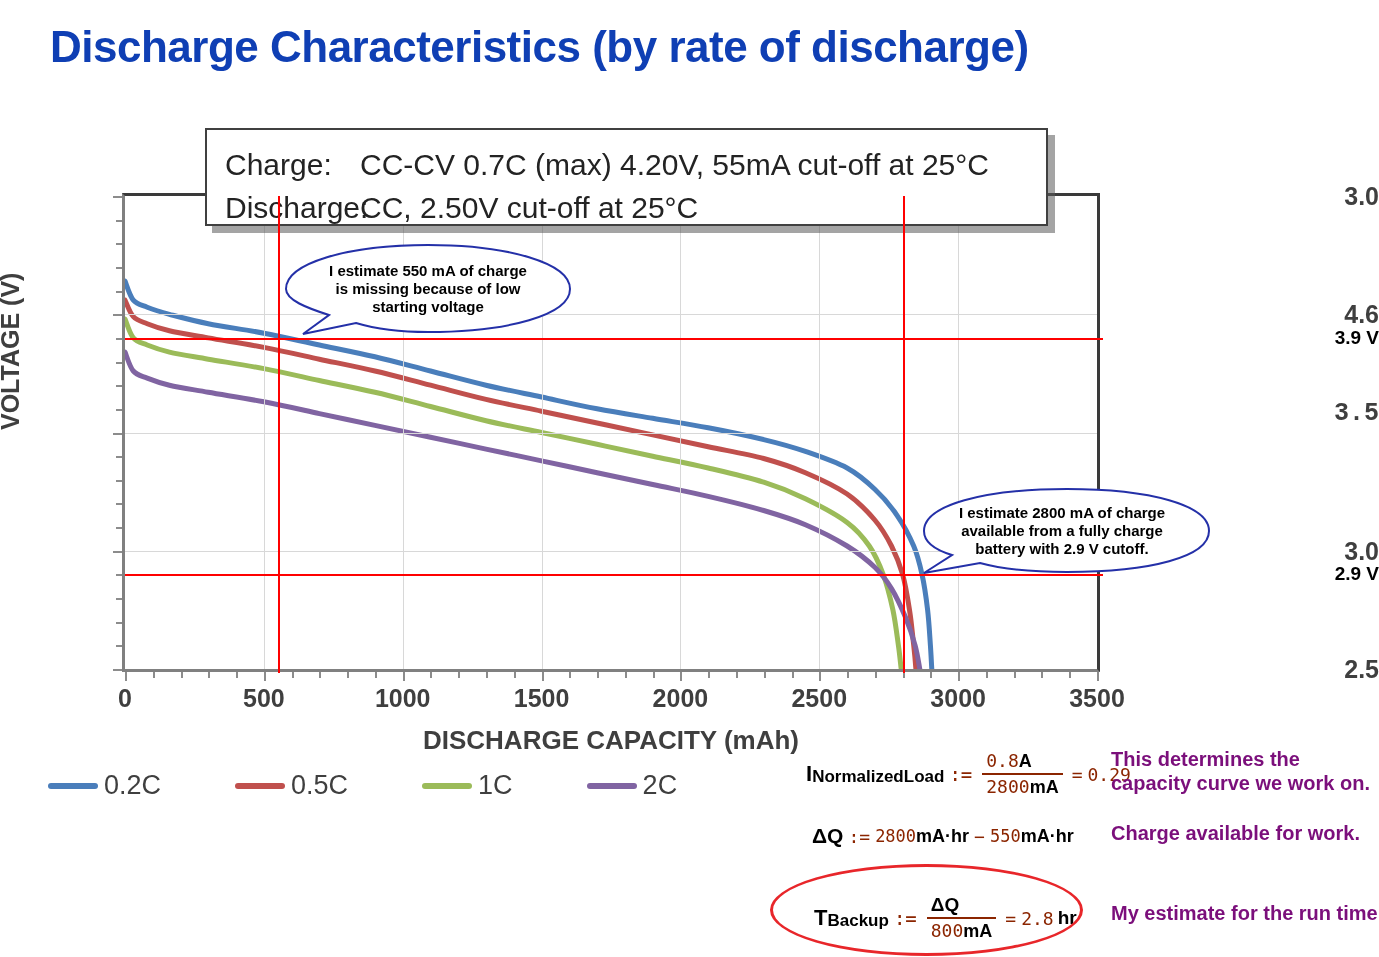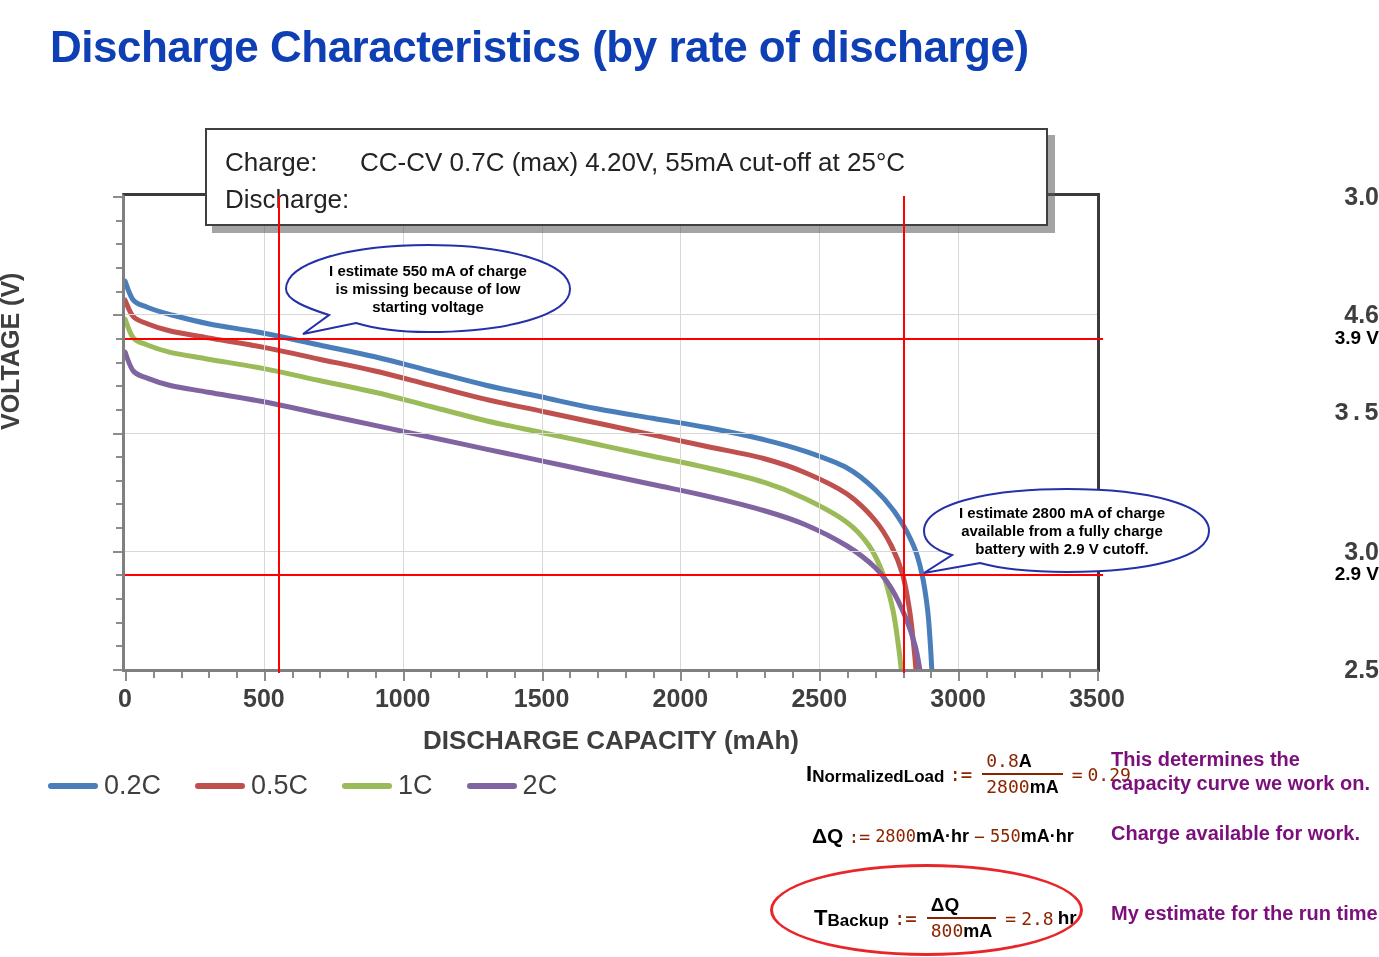--- a/index.html
+++ b/index.html
@@ -61,21 +61,21 @@
   }
 
   
   #info-box{
     position:absolute;left:205px;top:128px;width:843px;height:98px;
     background:#ffffff;border:2px solid #404040;
     box-shadow:7px 7px 0 rgba(90,90,90,0.55);
     box-sizing:border-box;
     padding:14px 0 0 18px;
   }
-  .info-row{display:flex;font-size:26px;color:#232323;line-height:1.42;}
+  .info-row{display:flex;font-size:30px;color:#232323;line-height:1.42;}
   .info-key{width:135px;flex:none;}
   .info-val{flex:1;}
 
   
   .bubble{position:absolute;}
   .bubble .txt{
     position:absolute;left:0;top:0;width:100%;height:100%;
     display:flex;flex-direction:column;align-items:center;justify-content:center;
     font-size:15px;font-weight:bold;color:#000;line-height:1.22;text-align:left;
     padding:0 22px;box-sizing:border-box;
@@ -95,21 +95,21 @@
         vertical-align:middle;margin:0 5px;}
   .frac .top{padding:0 4px 1px 4px;}
   .frac .bot{border-top:2px solid #8b2500;padding:1px 4px 0 4px;}
   .note{color:#7b0f7b;font-weight:bold;font-size:20px;line-height:1.18;}
   #ellipse{
     position:absolute;left:770px;top:864px;width:313px;height:92px;
     border:3px solid #e8262a;border-radius:50%;box-sizing:border-box;
   }
 
   
-  #legend{position:absolute;left:48px;top:770px;display:flex;align-items:center;}
+  #legend{position:absolute;left:48px;top:770px;display:flex;align-items:center;gap:40px;}
   .legend-item{display:flex;align-items:center;margin-right:34px;}
   .legend-swatch{width:50px;height:6px;border-radius:3px;margin-right:6px;}
   .legend-label{font-size:27px;color:#3f3f3f;}
 </style>
 </head>
 <body>
 
 <div id="page-title">Discharge Characteristics (by rate of discharge)</div>
 
 <div id="chart-area">
@@ -206,20 +206,21 @@
     </div>
 </div>
 
 <div id="info-box">
   <div class="info-row">
     <span class="info-key">Charge:</span>
     <span class="info-val">CC-CV 0.7C (max) 4.20V, 55mA cut-off at 25°C</span>
   </div>
   <div class="info-row">
     <span class="info-key">Discharge:</span>
+    <span class="info-val">CC, 2.50V cut-off at 25°C</span>
   </div>
 </div>
 
 <div class="bubble" id="bubble-550">
   <svg width="290" height="92" viewBox="0 0 290 92" style="position:absolute;left:0;top:0;">
     <path d="M145,2 C225,2 287,20 287,46 C287,72 225,89 145,89 C118,89 93,86 73,80
              L20,91 L46,72 C24,65 3,57 3,46 C3,20 65,2 145,2 Z" fill="#ffffff" stroke="#2430a8" stroke-width="2"></path>
   </svg>
   <div class="txt">
     <span>I estimate 550 mA of charge</span>

